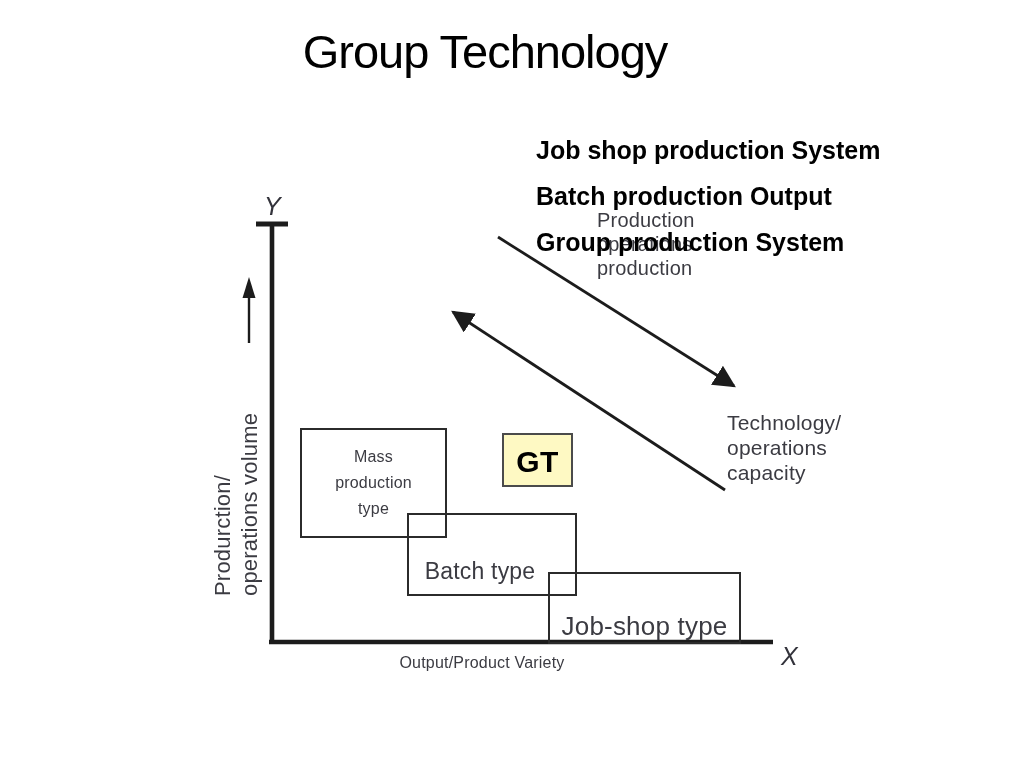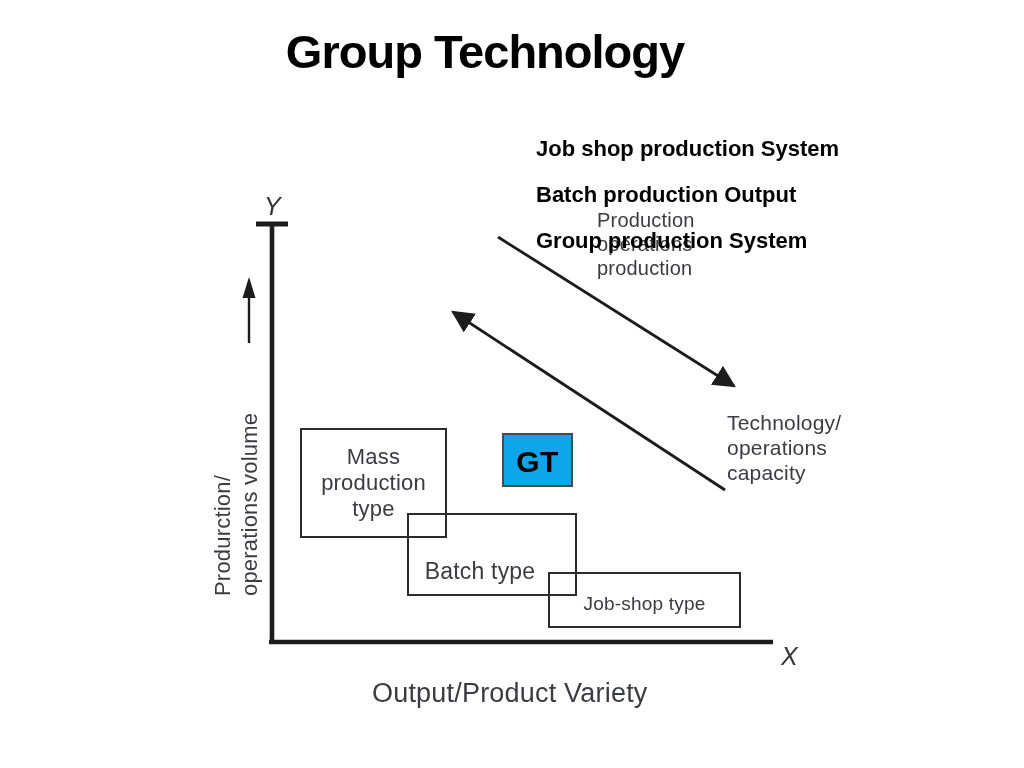--- a/index.html
+++ b/index.html
@@ -4,48 +4,48 @@
 <style>
   html,body{margin:0;padding:0;background:#fff;}
   .slide{
     position:relative;width:1024px;height:768px;background:#ffffff;overflow:hidden;
     font-family:"Liberation Sans", sans-serif;
   }
   .abs{position:absolute;}
   
   .title{
     left:0;top:24px;width:970px;text-align:center;
-    font-size:47px;font-weight:bold;color:#000;letter-spacing:-1px;z-index:4;
+    font-size:47px;font-weight:normal;color:#000;letter-spacing:-1px;z-index:4;
   }
   .bullet{
-    left:536px;font-size:22px;font-weight:bold;color:#000;white-space:nowrap;z-index:4;
+    left:536px;font-size:25px;font-weight:bold;color:#000;white-space:nowrap;z-index:4;
   }
   .bullet.b0{top:136px;} .bullet.b1{top:182px;} .bullet.b2{top:228px;}
   
   .fig-text{color:#3b3b42;letter-spacing:0.2px;z-index:2;}
   .flex-label{left:597px;top:208px;font-size:20px;line-height:24px;white-space:nowrap;}
   .cap-label{left:727px;top:410px;font-size:21px;line-height:25px;white-space:nowrap;}
   .y-letter{left:264px;top:192px;font-size:25px;font-style:italic;color:#33333b;}
   .x-letter{left:781px;top:642px;font-size:25px;font-style:italic;color:#33333b;}
-  .x-axis-label{left:372px;top:654px;width:220px;text-align:center;font-size:27px;white-space:nowrap;margin-top:24px;}
+  .x-axis-label{left:372px;top:654px;width:220px;text-align:center;font-size:16px;white-space:nowrap;}
   .y-axis-label{
     left:131px;top:464px;width:210px;height:54px;
     transform:rotate(-90deg);transform-origin:center;
     font-size:22px;line-height:27px;text-align:left;white-space:nowrap;
   }
   
   .box{border:2px solid #2b2b2b;background:transparent;box-sizing:border-box;z-index:2;
        display:flex;flex-direction:column;align-items:center;justify-content:center;}
   .box-mass{left:300px;top:428px;width:147px;height:110px;
-            font-size:22px;line-height:26px;text-align:center;}
+            font-size:16px;line-height:26px;text-align:center;}
   .box-batch{left:407px;top:513px;width:170px;height:83px;
              font-size:23px;padding-top:34px;padding-right:24px;}
-  .box-jobshop{left:548px;top:572px;width:193px;height:56px;
-               font-size:19px;padding-top:8px;}
-  .box-gt{left:502px;top:433px;width:71px;height:54px;background:#0ea5e9;
+  .box-jobshop{left:548px;top:572px;width:193px;height:72px;
+               font-size:26px;padding-top:8px;justify-content:flex-end;}
+  .box-gt{left:502px;top:433px;width:71px;height:54px;background:#fef9c3;
           border:2px solid #4b4b4b;z-index:3;
           font-size:30px;font-weight:bold;color:#000;padding-top:3px;letter-spacing:0.5px;}
   svg.lines{position:absolute;left:0;top:0;z-index:1;}
 </style>
 </head>
 <body>
 
 <div class="slide">
 
   <svg class="lines" width="1024" height="768" viewBox="0 0 1024 768">

